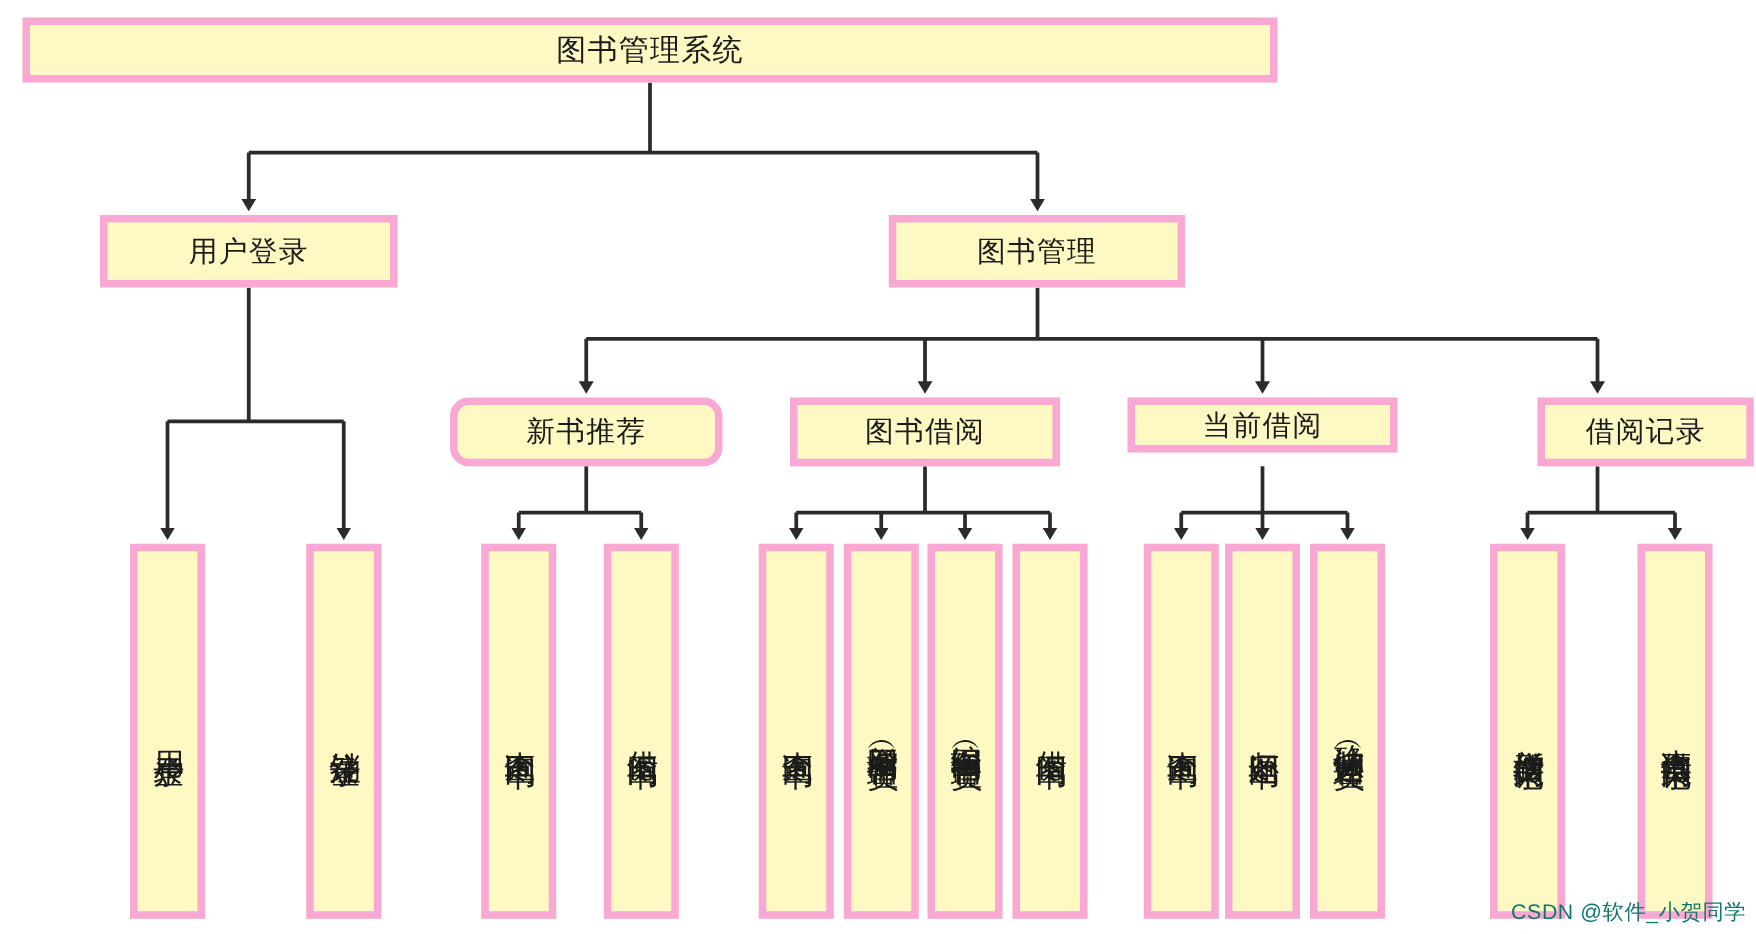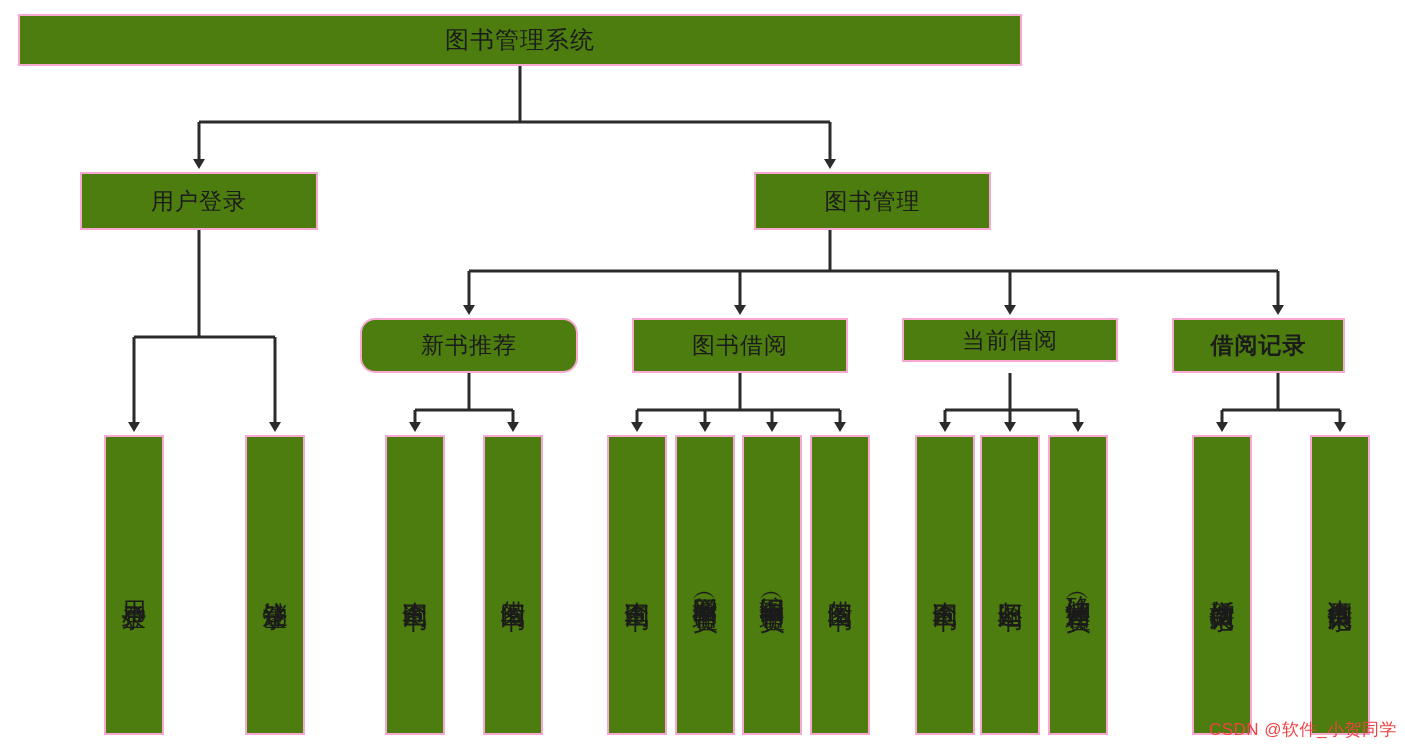--- a/index.html
+++ b/index.html
@@ -21,22 +21,22 @@
     position: absolute;
     left: 0;
     top: 0;
     width: 1405px;
     height: 747px;
     pointer-events: none;
   }
   .node {
     position: absolute;
     box-sizing: border-box;
-    background: #4d7c0f;
-    border: 2px solid #f9a8d4;
+    background: #fef9c3;
+    border: 6px solid #f9a8d4;
     display: flex;
     align-items: center;
     justify-content: center;
     color: #1b1b1b;
     text-align: center;
   }
   .node.horiz {
     font-size: 23px;
     letter-spacing: 1px;
   }
@@ -55,21 +55,21 @@
     white-space: nowrap;
   }
   .node.root {
     font-size: 24px;
   }
   #watermark {
     position: absolute;
     right: 8px;
     bottom: 6px;
     font-size: 17px;
-    color: #ef4444;
+    color: #0f766e;
     letter-spacing: 0.5px;
     white-space: nowrap;
   }
 </style>
 </head>
 <body>
 
 <div id="canvas">
 
   <svg id="wires" viewBox="0 0 1405 747">
@@ -122,34 +122,34 @@
     </g>
   </svg>
 
   <div class="node horiz root" style="left:18px; top:14px; width:1004px; height:52px;">
     <span>图书管理系统</span>
   </div>
 
   <div class="node horiz" style="left:80px; top:172px; width:238px; height:58px;">
     <span>用户登录</span>
   </div>
-  <div class="node horiz" style="left:711px; top:172px; width:237px; height:58px;margin-left:43px;">
+  <div class="node horiz" style="left:711px; top:172px; width:237px; height:58px;">
     <span>图书管理</span>
   </div>
 
   <div class="node horiz" style="left:360px; top:318px; width:218px; height:55px;border-radius:15px;">
     <span>新书推荐</span>
   </div>
   <div class="node horiz" style="left:632px; top:318px; width:216px; height:55px;font-family:Liberation Mono, monospace;">
     <span>图书借阅</span>
   </div>
   <div class="node horiz" style="left:902px; top:318px; width:216px; height:44px;">
     <span>当前借阅</span>
   </div>
-  <div class="node horiz" style="left:1172px; top:318px; width:173px; height:55px;font-weight:bold;">
+  <div class="node horiz" style="left:1230px; top:318px; width:173px; height:55px;">
     <span>借阅记录</span>
   </div>
 
   <div class="node vert" style="left:104px; top:435px; width:60px; height:300px;">
     <span class="vlabel">用户登录</span>
   </div>
   <div class="node vert" style="left:245px; top:435px; width:60px; height:300px;">
     <span class="vlabel">注销登录</span>
   </div>
 

